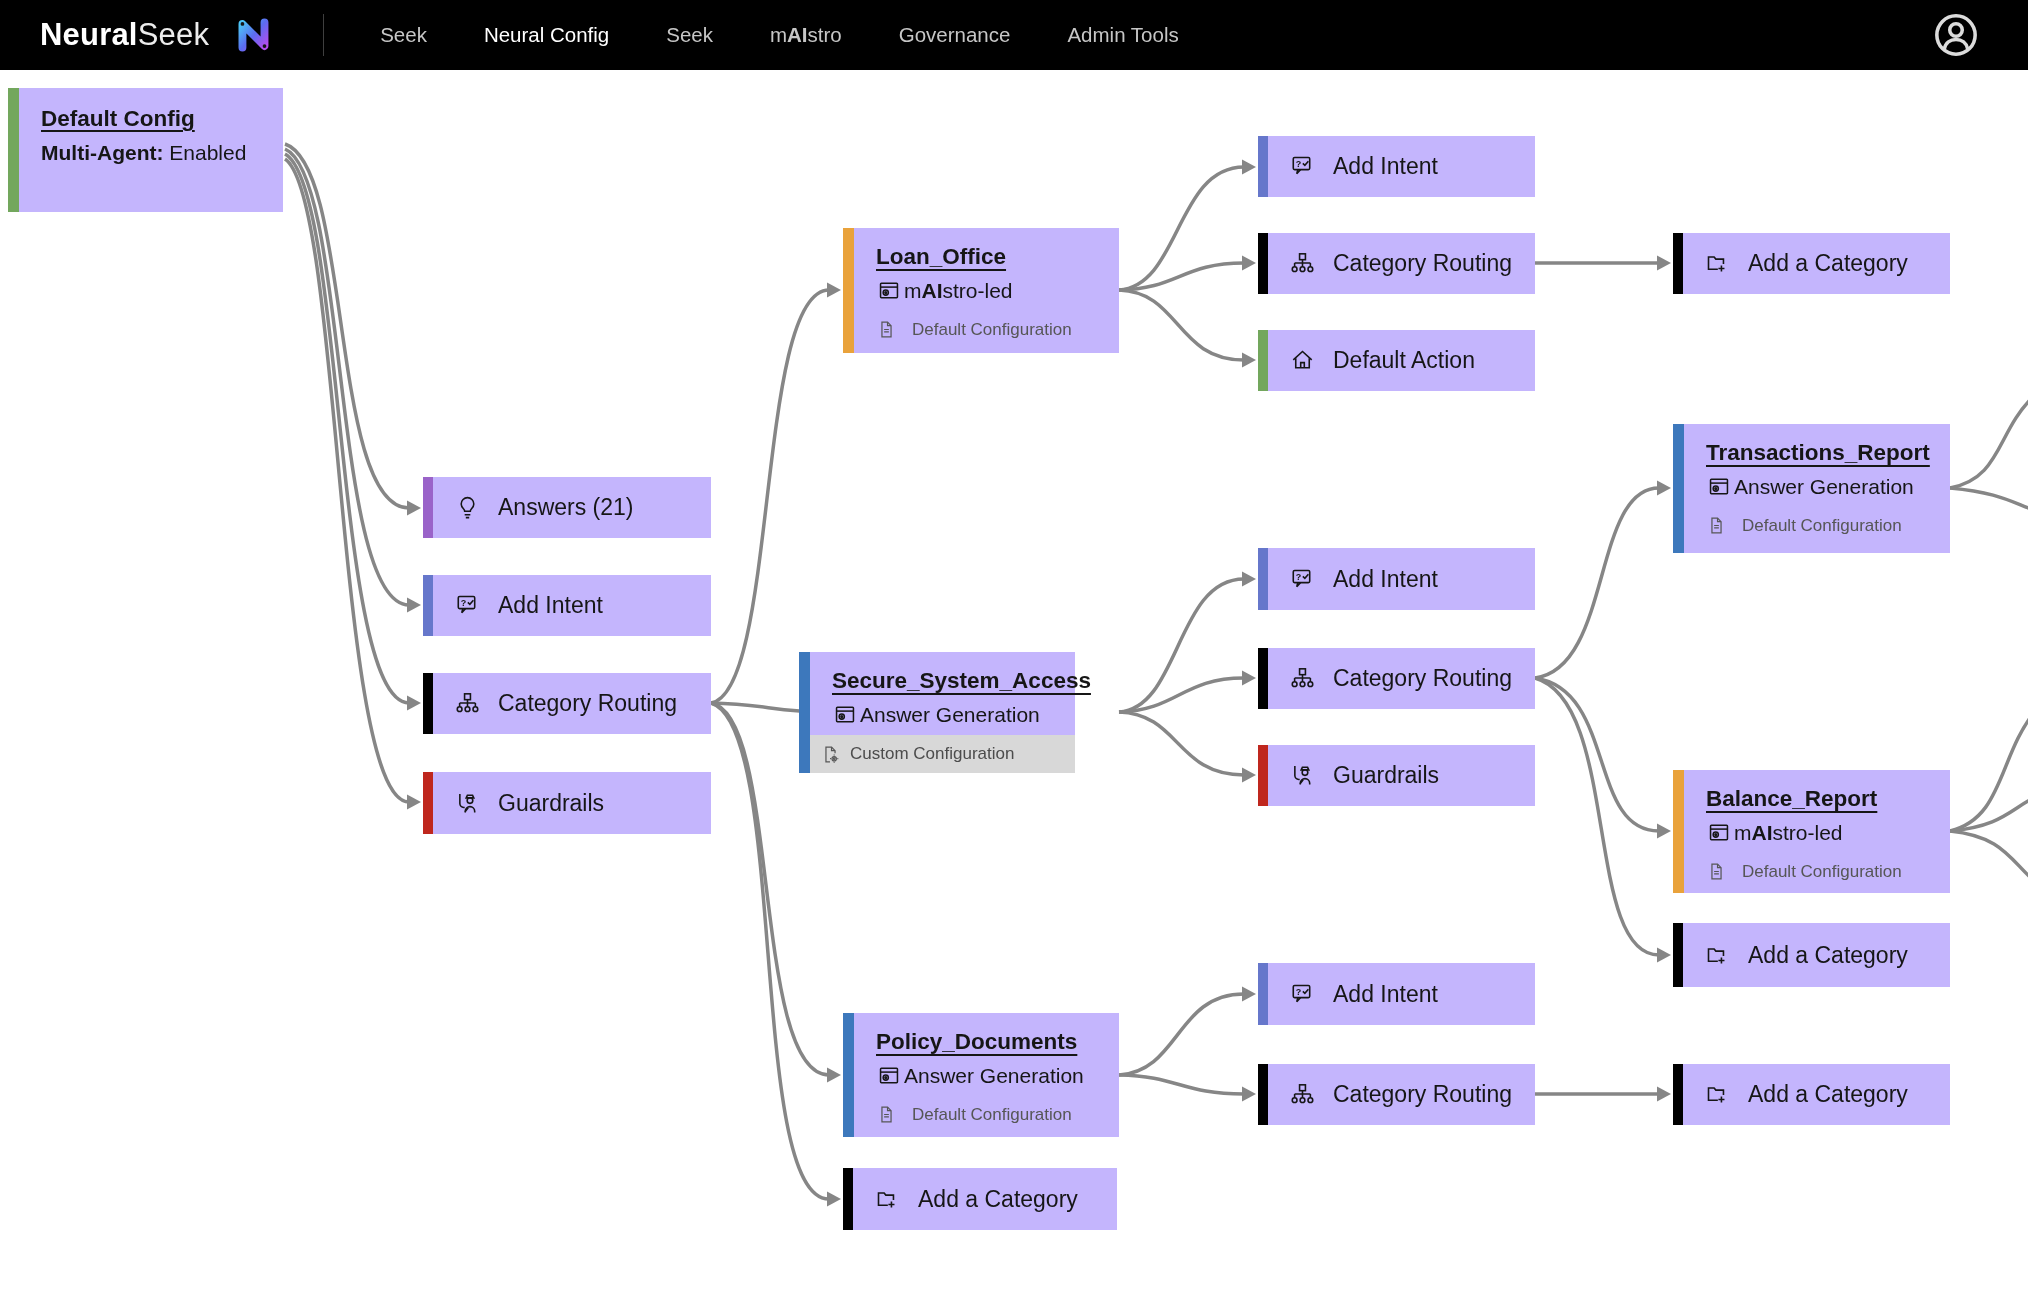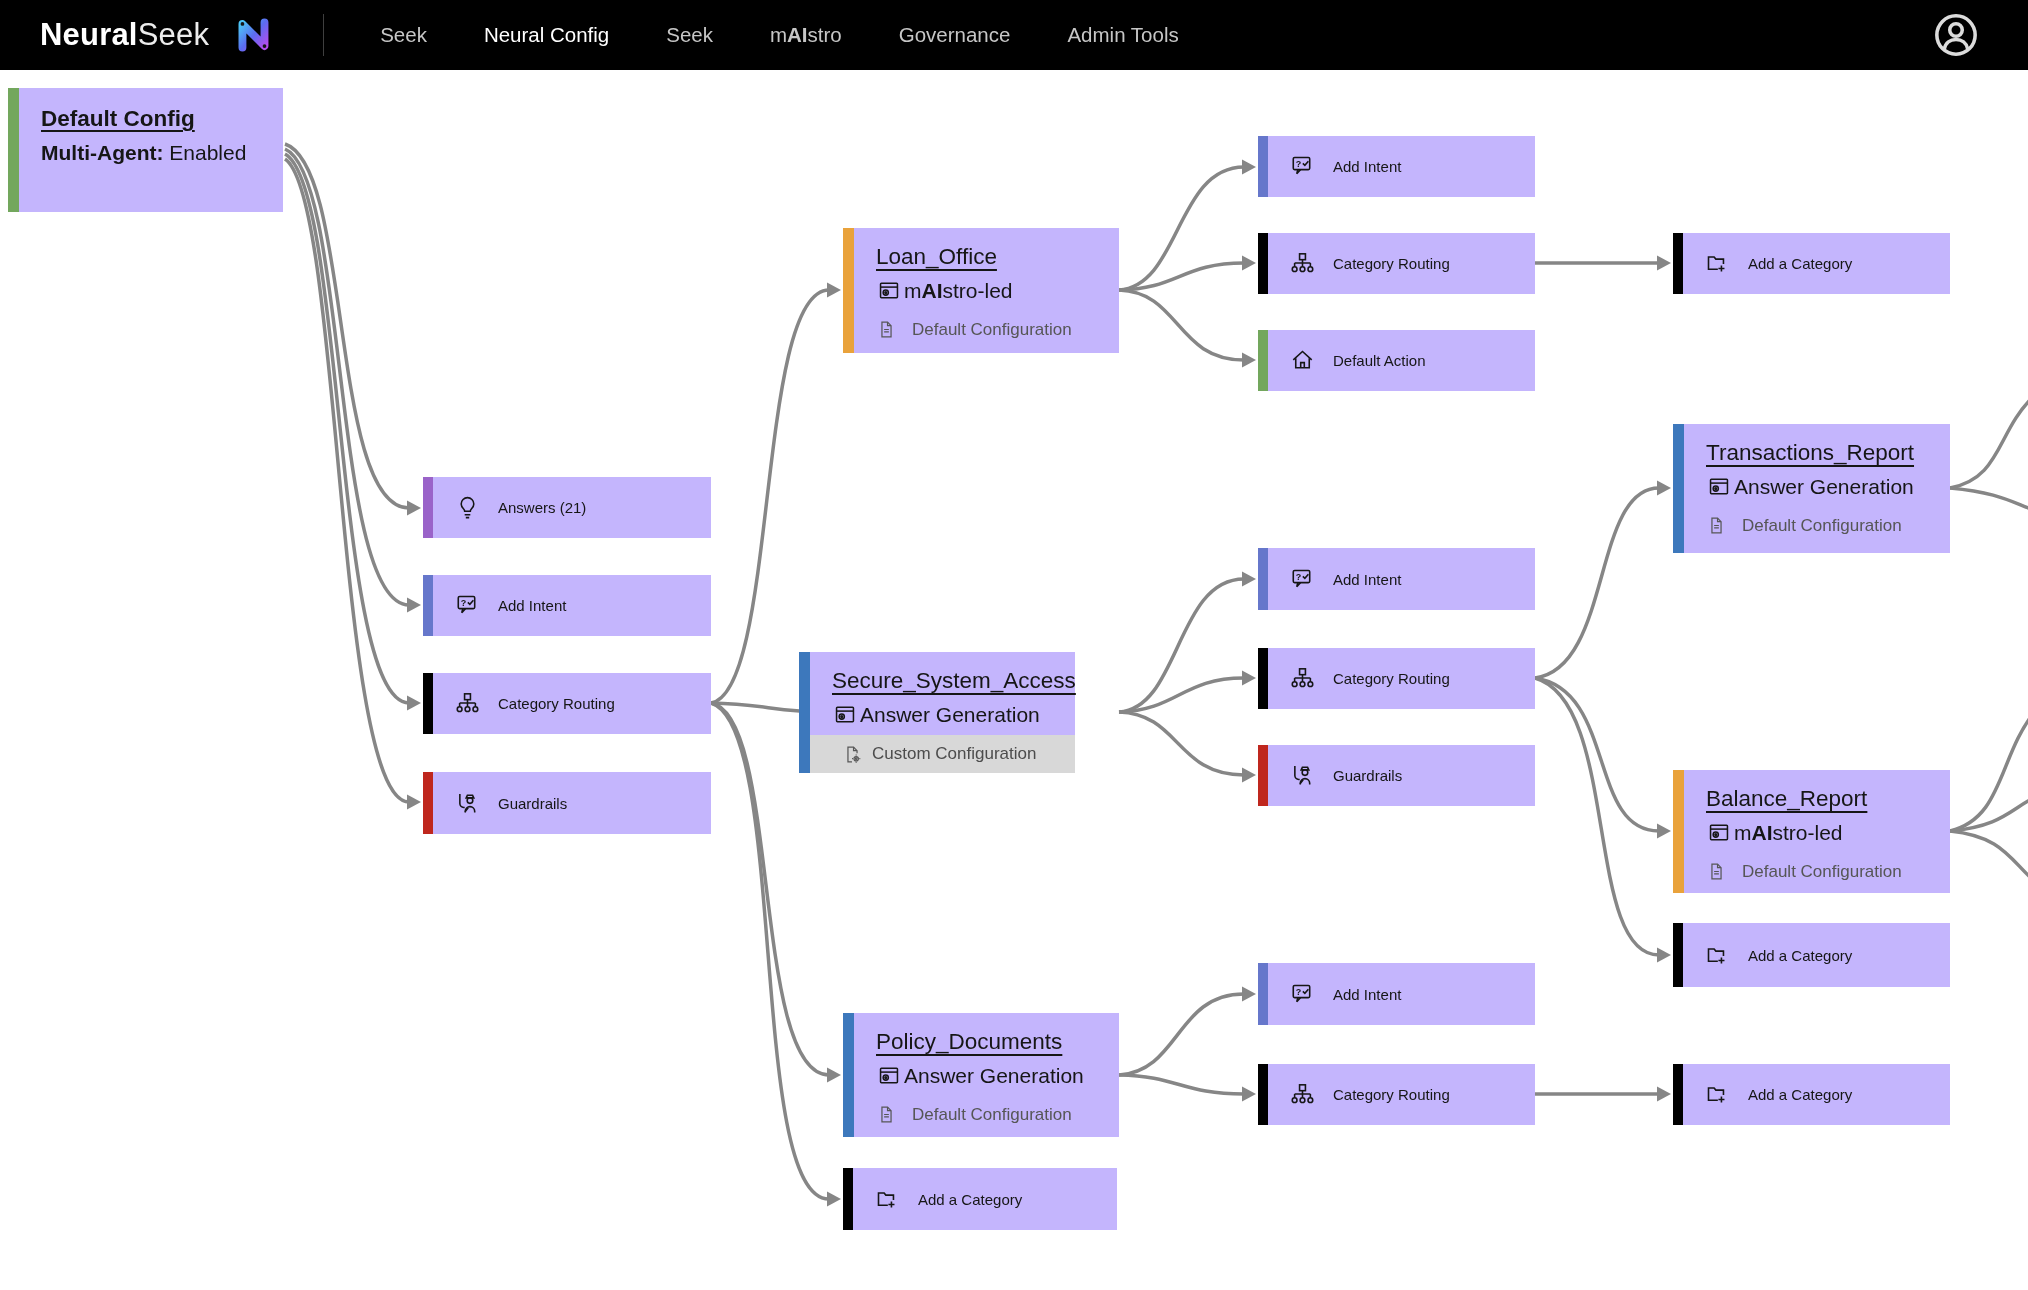--- a/index.html
+++ b/index.html
@@ -24,30 +24,30 @@
   .canvas{position:absolute;left:0;top:0;width:2028px;height:1290px}
   .edges{position:absolute;left:0;top:0;z-index:1}
   .edges path{fill:none;stroke:#868686;stroke-width:3.5px}
   .edges polygon{fill:#868686}
 
   .node,.card{position:absolute;background:#c4b5fd;box-sizing:border-box;z-index:2;cursor:pointer}
   .bar{position:absolute;left:0;top:0;bottom:0;width:10px;background:var(--bar)}
   .card .bar{width:11px}
 
   .node{display:flex;align-items:center;gap:17px;padding-left:31px}
-  .node-label{font-size:15px;color:#161616;white-space:nowrap}
+  .node-label{font-size:23px;color:#161616;white-space:nowrap}
 
   .card .card-body{padding:16px 0 0 33px}
-  .card-title{font-size:22.5px;font-weight:400;color:#161616;text-decoration:underline;
+  .card-title{font-size:22.5px;font-weight:700;color:#161616;text-decoration:underline;
               text-decoration-thickness:2px;text-underline-offset:5px;margin-bottom:8px;white-space:nowrap}
   .card-sub{display:flex;align-items:center;gap:2px;font-size:21px;color:#161616;white-space:nowrap}
   .card-sub .ai-bold{font-weight:700}
   .card-config{display:flex;align-items:center;gap:15px;font-size:17px;color:#565656;margin-top:15px;white-space:nowrap}
   .card-strip{position:absolute;left:11px;right:0;bottom:0;height:38px;background:#d8d8d8;
-              display:flex;align-items:center;gap:9px;padding-left:32px;font-size:17px;color:#4c4c4c}
+              display:flex;align-items:center;gap:9px;padding-left:10px;font-size:17px;color:#4c4c4c}
 
   .root-title{font-size:22.5px;font-weight:700;text-decoration:underline;text-decoration-thickness:2px;
               text-underline-offset:4px;margin-bottom:9px;white-space:nowrap}
   .root-line{font-size:21px;white-space:nowrap}
   .root-line b{font-weight:700}
 
   .ic{width:27px;height:27px;flex:0 0 auto}
   .ic-sub{width:26px;height:26px;flex:0 0 auto}
   .ic-sm{width:21px;height:21px;flex:0 0 auto}
   .ic path,.ic rect,.ic circle,.ic-sub path,.ic-sub rect,.ic-sub circle,

